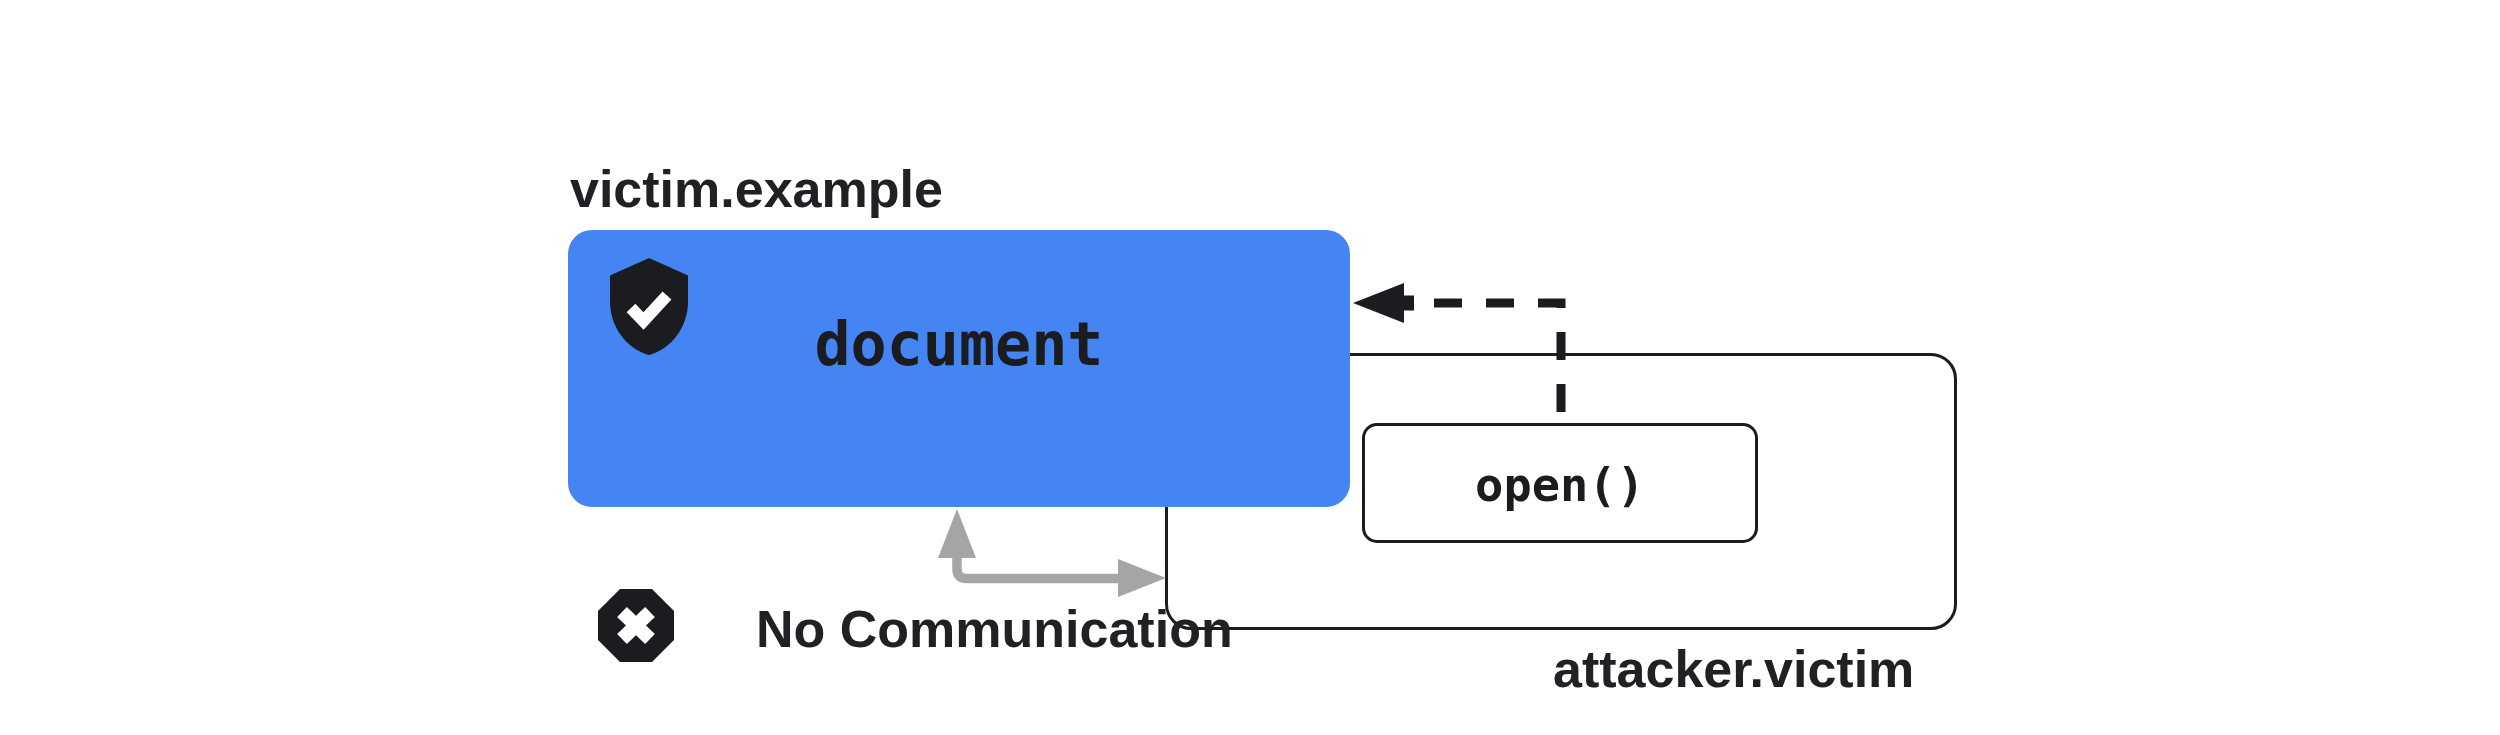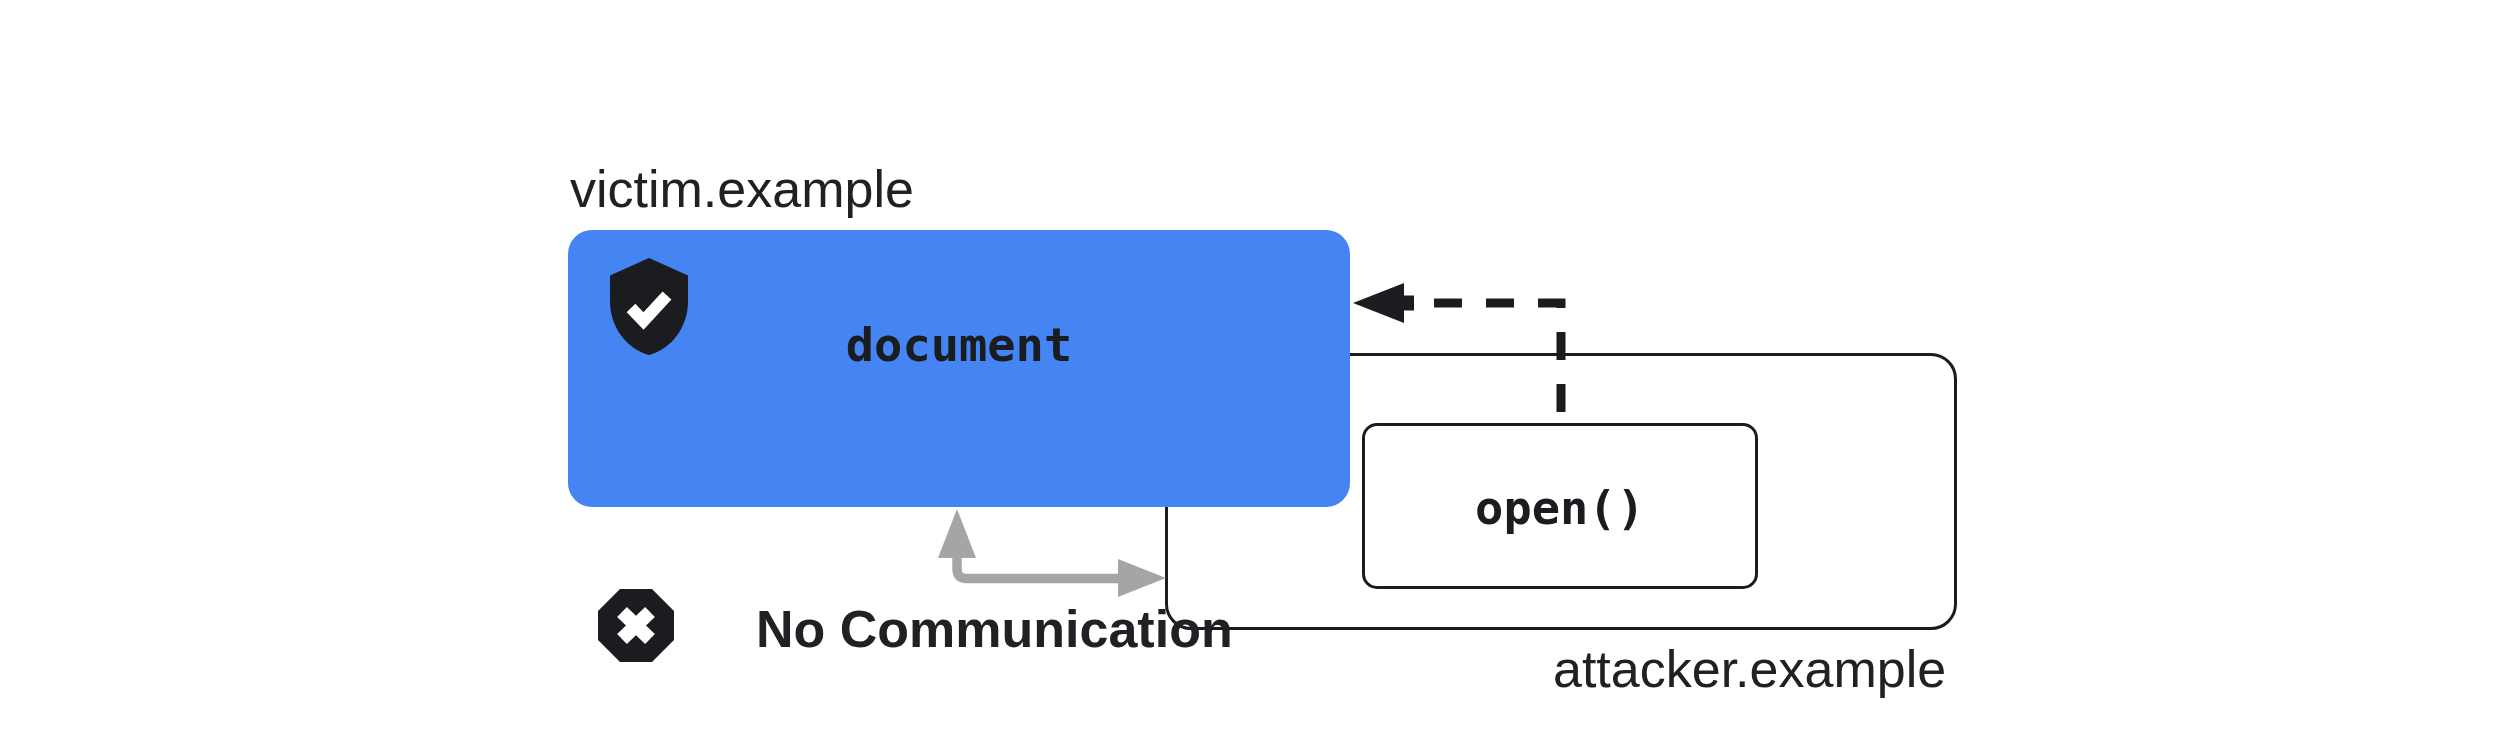--- a/index.html
+++ b/index.html
@@ -5,41 +5,41 @@
   html,body{margin:0;padding:0;background:#fff;}
   .canvas{
     position:relative;
     width:2500px;height:735px;
     background:var(--background,#fff);
     font-family:"Liberation Sans",sans-serif;
     overflow:hidden;
   }
   .domain-label{
     position:absolute;
-    font-size:52px;font-weight:400;
+    font-size:52px;font-weight:700;
     line-height:1;
     color:var(--text_dark,#202124);
     letter-spacing:0px;
     white-space:nowrap;
   }
   .victim-label{left:570px;top:163px;}
   .attacker-label{left:1553px;top:643px;}
 
   .attacker-window{
     position:absolute;
     left:1165px;top:353px;width:792px;height:277px;
     background:var(--box_fill,#fff);
     border:3px solid var(--ink_dark,#1b1c20);
     border-radius:26px;
     box-sizing:border-box;
     z-index:1;
   }
   .open-box{
     position:absolute;
-    left:1362px;top:423px;width:396px;height:166px;
+    left:1362px;top:423px;width:396px;height:120px;
     background:var(--box_fill,#fff);
     border:3px solid var(--ink_dark,#1b1c20);
     border-radius:15px;
     box-sizing:border-box;
     z-index:2;
     display:flex;align-items:center;justify-content:center;
   }
   .mono{
     font-family:"DejaVu Sans Mono","Liberation Mono",monospace;
     font-weight:700;
@@ -53,21 +53,21 @@
     background:var(--accent_blue,#4285f4);
     border-radius:24px;
     z-index:3;
   }
   .shield{
     position:absolute;left:42px;top:28px;width:78px;height:97px;
   }
   .doc-text{
     position:absolute;left:0;right:0;top:86px;
     text-align:center;
-    font-size:47px;line-height:57px;
+    font-size:60px;line-height:57px;
   }
 
   .arrow-layer{
     position:absolute;left:0;top:0;width:2500px;height:735px;
     z-index:4;pointer-events:none;
   }
   .ink-fill{fill:var(--ink_dark,#1b1c20);}
   .ink-stroke{stroke:var(--ink_dark,#1b1c20);fill:none;}
   .gray-fill{fill:var(--arrow_gray,#a5a5a5);}
   .gray-stroke{stroke:var(--arrow_gray,#a5a5a5);fill:none;}
@@ -120,15 +120,15 @@
       <polygon class="gray-fill" points="1166,578 1118,559 1118,597"></polygon>
     </g>
   </svg>
 
   <svg class="no-comm-icon" viewBox="0 0 78 75" xmlns="http://www.w3.org/2000/svg">
     <polygon class="ink-fill" points="23,1 55,1 77,23 77,52 55,74 23,74 1,52 1,23"></polygon>
     <path d="M25 24 L53 51 M53 24 L25 51" stroke="#ffffff" stroke-width="14" stroke-linecap="butt"></path>
   </svg>
   <div class="no-comm-label">No Communication</div>
 
-  <div class="domain-label attacker-label">attacker.example</div>
+  <div class="domain-label attacker-label">attacker.victim</div>
 
 </div>
 
 </body></html>

